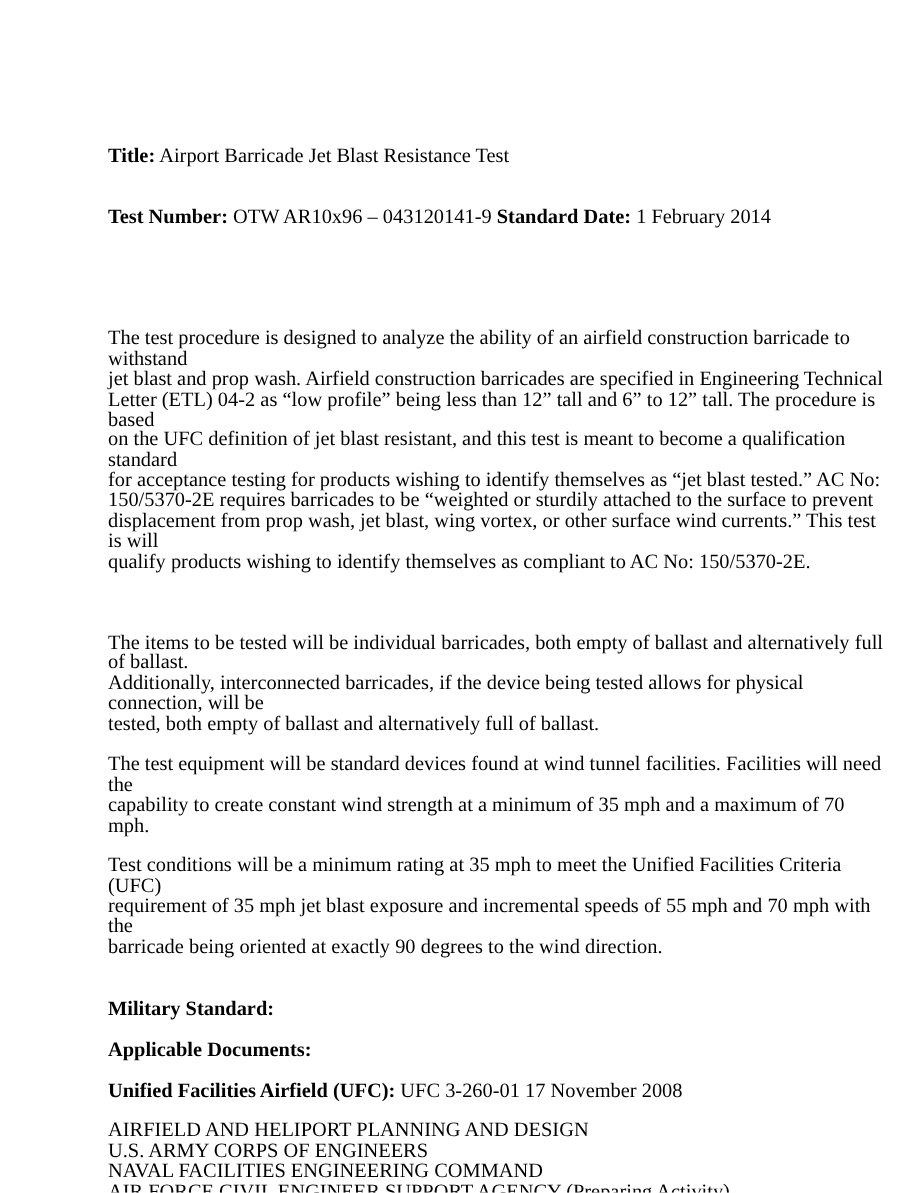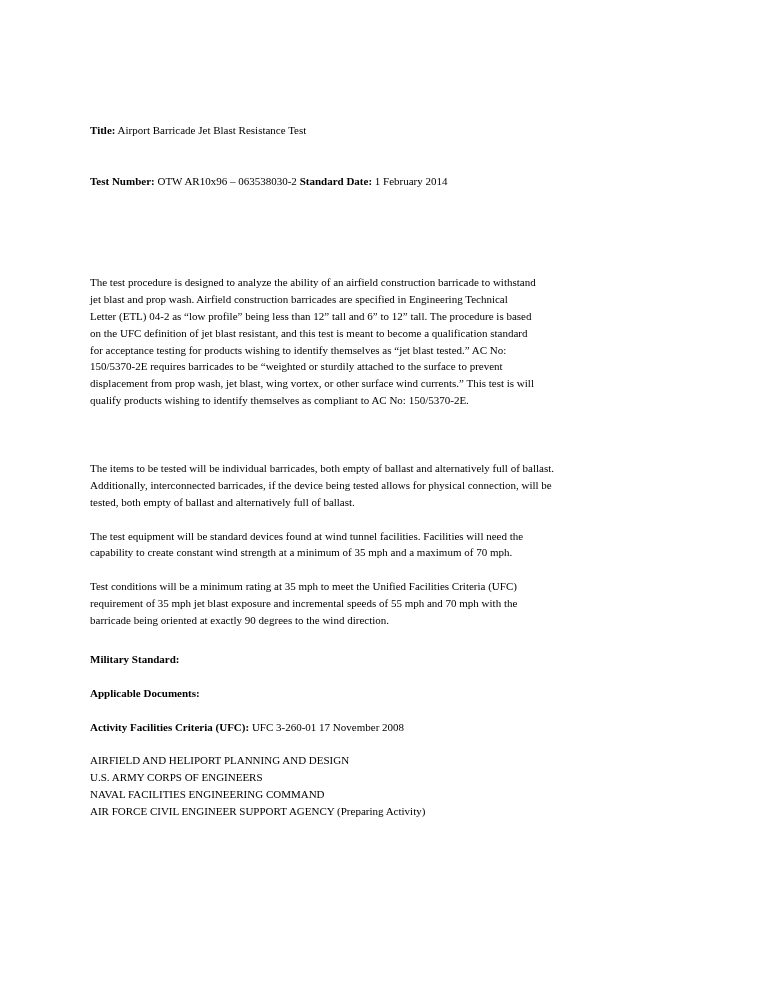--- a/index.html
+++ b/index.html
@@ -9,47 +9,47 @@
   }
   .page {
     position: relative;
     width: 768px;
     height: 994px;
     background: #ffffff;
     overflow: hidden;
     box-sizing: border-box;
     padding: 88px 30px 0 90px;
     font-family: "Liberation Serif", "DejaVu Serif", serif;
-    font-size: 11px;
+    font-size: 17px;
     line-height: 16.9px;
     color: #000000;
   }
   .block {
     margin: 0 0 16.9px 0;
     white-space: pre-wrap;
   }
   .block-biggap {
-    margin-bottom: 22px;
+    margin-bottom: 35px;
   }
   .tight {
     margin: 0;
     white-space: pre-wrap;
   }
   b, .bold {
     font-weight: bold;
   }
 </style>
 </head>
 <body>
 
 <div class="page">
 
   <div class="block">
     <div class="tight"><b>Title:</b><span> Airport Barricade Jet Blast Resistance Test</span></div>
-    <div class="tight"><b>Test Number:</b><span> OTW AR10x96 – 063538030-2 </span><b>Standard Date:</b><span> 1 February 2014</span></div>
+    <div class="tight"><b>Test Number:</b><span> OTW AR10x96 – 043120141-9 </span><b>Standard Date:</b><span> 1 February 2014</span></div>
   </div>
 
   <div class="block">
     <div class="tight">The test procedure is designed to analyze the ability of an airfield construction barricade to withstand
 jet blast and prop wash. Airfield construction barricades are specified in Engineering Technical
 Letter (ETL) 04-2 as “low profile” being less than 12” tall and 6” to 12” tall. The procedure is based
 on the UFC definition of jet blast resistant, and this test is meant to become a qualification standard
 for acceptance testing for products wishing to identify themselves as “jet blast tested.” AC No:
 150/5370-2E requires barricades to be “weighted or sturdily attached to the surface to prevent
 displacement from prop wash, jet blast, wing vortex, or other surface wind currents.” This test is will
@@ -64,21 +64,21 @@
 capability to create constant wind strength at a minimum of 35 mph and a maximum of 70 mph.</div>
 
   <div class="block block-biggap">Test conditions will be a minimum rating at 35 mph to meet the Unified Facilities Criteria (UFC)
 requirement of 35 mph jet blast exposure and incremental speeds of 55 mph and 70 mph with the
 barricade being oriented at exactly 90 degrees to the wind direction.</div>
 
   <div class="block bold">Military Standard:</div>
 
   <div class="block bold">Applicable Documents:</div>
 
-  <div class="block"><b>Activity Facilities Criteria (UFC):</b><span> UFC 3-260-01 17 November 2008</span></div>
+  <div class="block"><b>Unified Facilities Airfield (UFC):</b><span> UFC 3-260-01 17 November 2008</span></div>
 
   <div class="block">AIRFIELD AND HELIPORT PLANNING AND DESIGN
 U.S. ARMY CORPS OF ENGINEERS
 NAVAL FACILITIES ENGINEERING COMMAND
 AIR FORCE CIVIL ENGINEER SUPPORT AGENCY (Preparing Activity)</div>
 
 
 
 </div>
 

